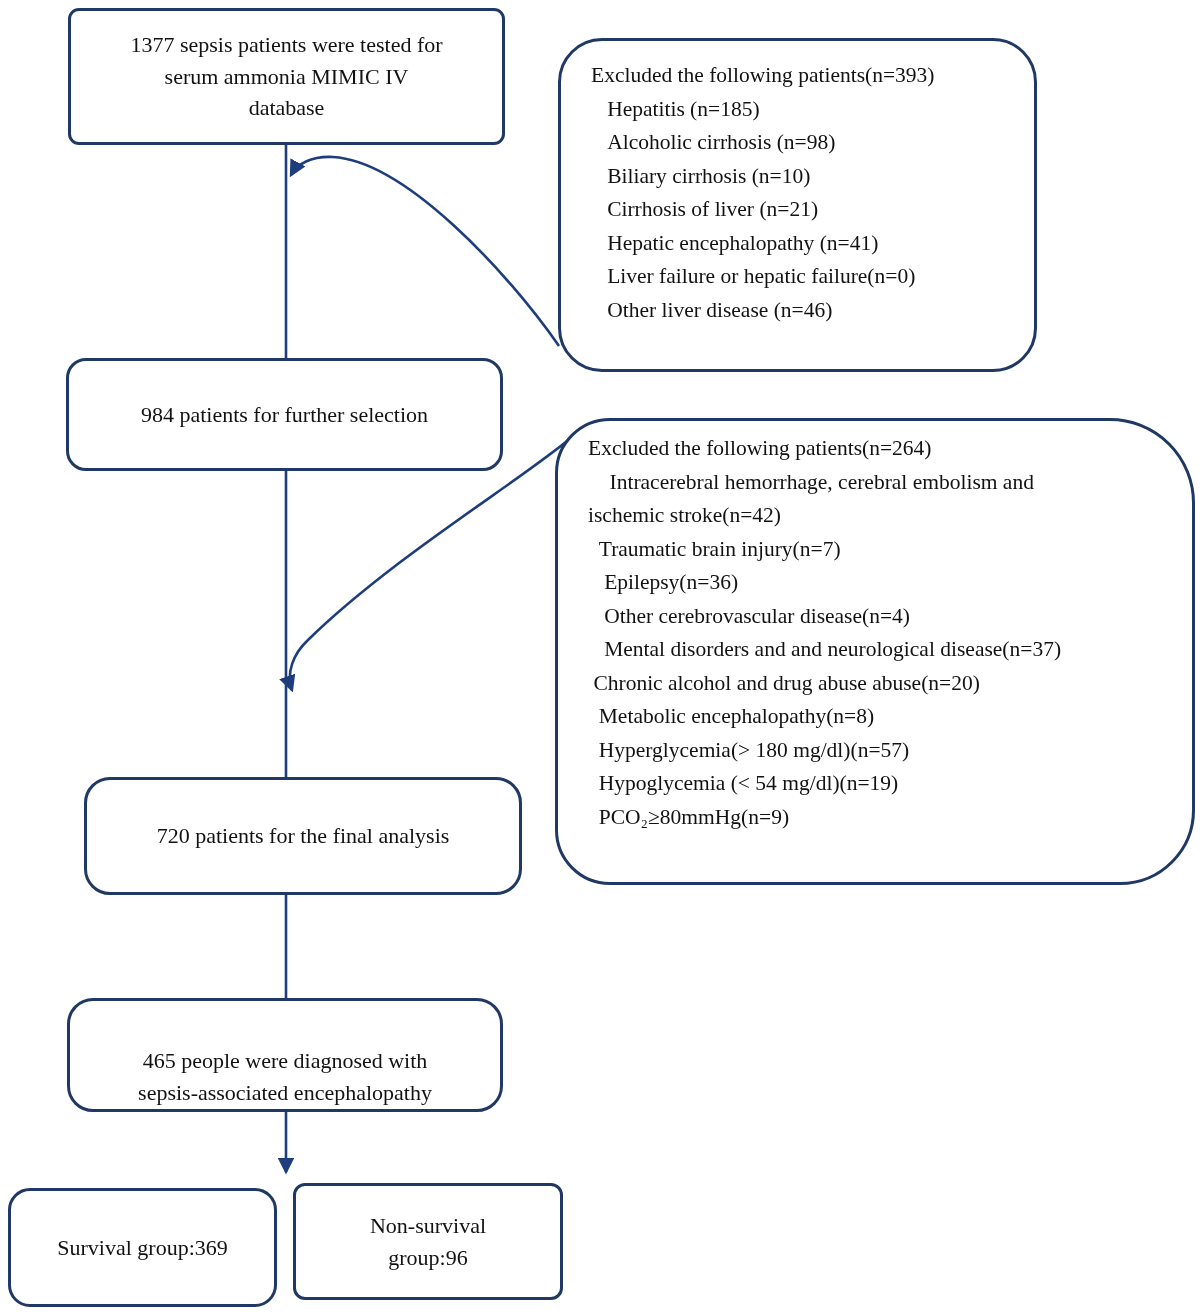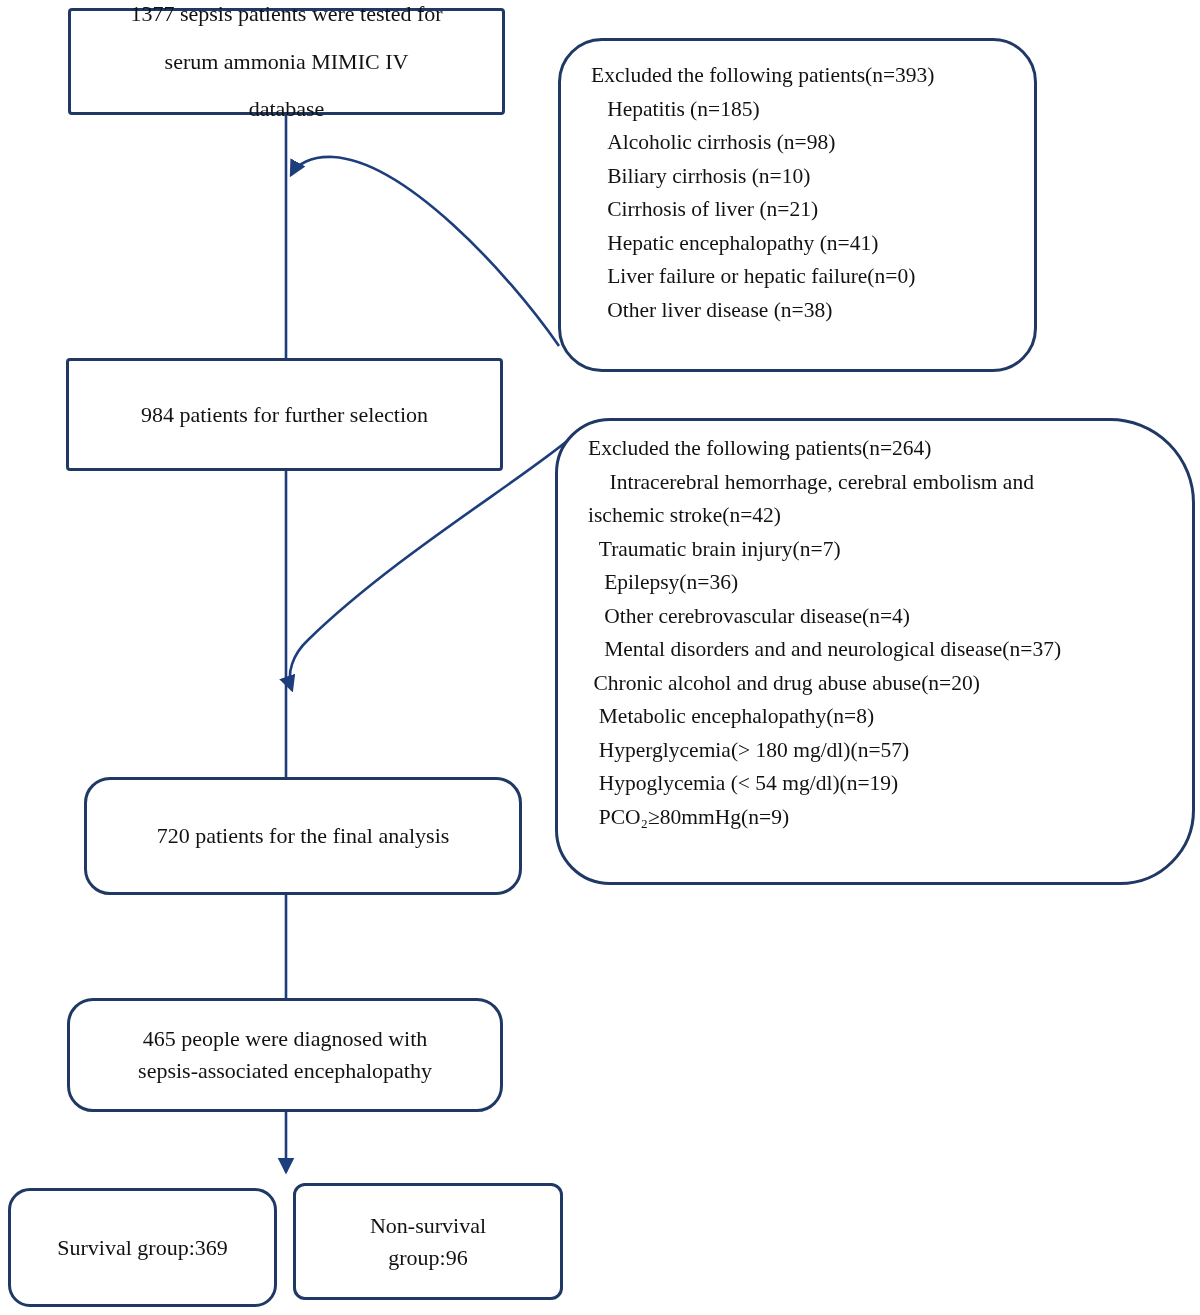--- a/index.html
+++ b/index.html
@@ -13,26 +13,26 @@
     position:absolute; box-sizing:border-box; background:#ffffff;
     border:3px solid #1f3864; display:flex; flex-direction:column;
     align-items:center; justify-content:center; text-align:center;
     font-size:22px; line-height:1.45;
   }
   .excl {
     align-items:flex-start; justify-content:flex-start; text-align:left;
     font-size:21.5px; line-height:33.5px; white-space:pre-wrap;
   }
   .excl div { width:100%; }
-  #box-source      { left:68px;  top:8px;    width:437px; height:107px; border-radius:4px;gap:16px; }
+  #box-source      { left:68px;  top:8px;    width:437px; height:137px; border-radius:11px; }
   #box-excl1       { left:558px; top:38px;   width:479px; height:334px; border-radius:44px; padding:18px 20px 8px 30px; }
-  #box-984         { left:66px;  top:358px;  width:437px; height:113px; border-radius:4px; }
+  #box-984         { left:66px;  top:358px;  width:437px; height:113px; border-radius:20px; }
   #box-excl2       { left:555px; top:418px;  width:640px; height:467px; border-radius:55px 85px 75px 55px; padding:11px 6px 8px 30px; }
   #box-720         { left:84px;  top:777px;  width:438px; height:118px; border-radius:26px; }
-  #box-465         { left:67px;  top:998px;  width:436px; height:114px; border-radius:26px; }
+  #box-465         { left:67px;  top:998px;  width:436px; height:114px; border-radius:26px;justify-content:flex-end; }
   #box-survival    { left:8px;   top:1188px; width:269px; height:119px; border-radius:22px;justify-content:center; }
   #box-nonsurvival { left:293px; top:1183px; width:270px; height:117px; border-radius:12px; }
 </style>
 </head>
 <body>
 
 <div class="canvas">
 
   <svg class="connectors" viewBox="0 0 1200 1315" xmlns="http://www.w3.org/2000/svg">
     <defs>
@@ -57,21 +57,21 @@
   </div>
 
   <div class="box excl" id="box-excl1">
     <div>Excluded the following patients(n=393)</div>
     <div>   Hepatitis (n=185)</div>
     <div>   Alcoholic cirrhosis (n=98)</div>
     <div>   Biliary cirrhosis (n=10)</div>
     <div>   Cirrhosis of liver (n=21)</div>
     <div>   Hepatic encephalopathy (n=41)</div>
     <div>   Liver failure or hepatic failure(n=0)</div>
-    <div>   Other liver disease (n=38)</div>
+    <div>   Other liver disease (n=46)</div>
   </div>
 
   <div class="box" id="box-984">
     <div>984 patients for further selection</div>
   </div>
 
   <div class="box excl" id="box-excl2">
     <div>Excluded the following patients(n=264)</div>
     <div>    Intracerebral hemorrhage, cerebral embolism and</div>
     <div>ischemic stroke(n=42)</div>

